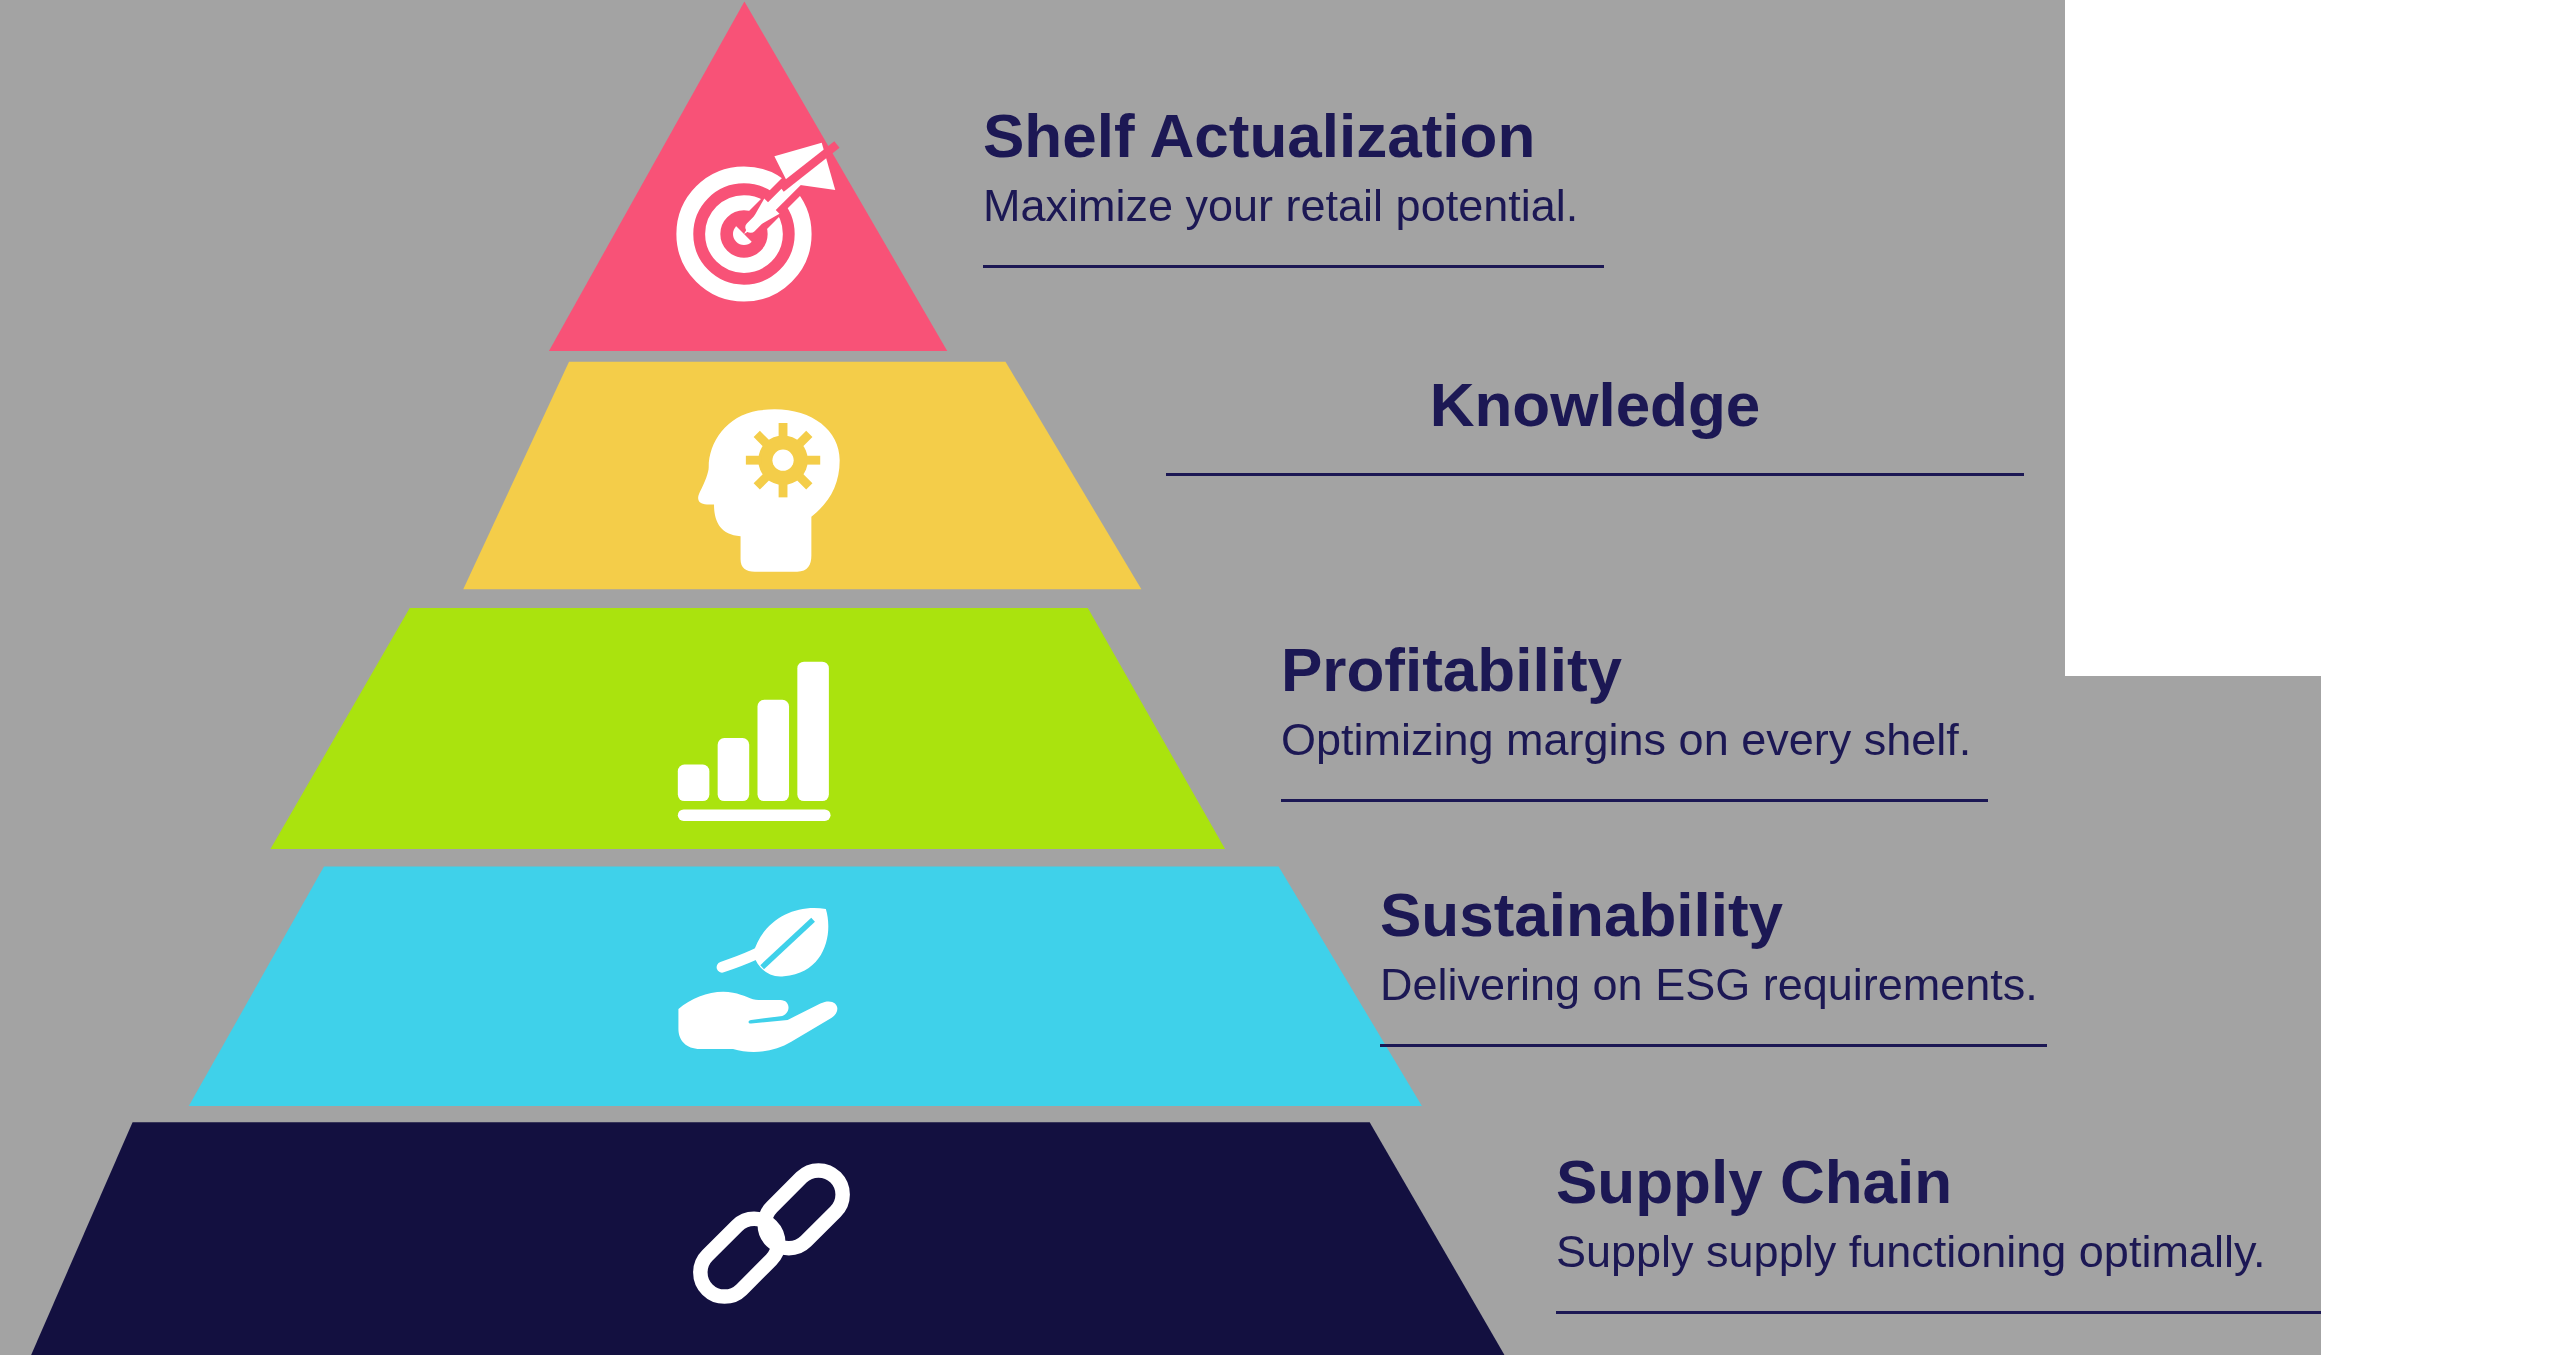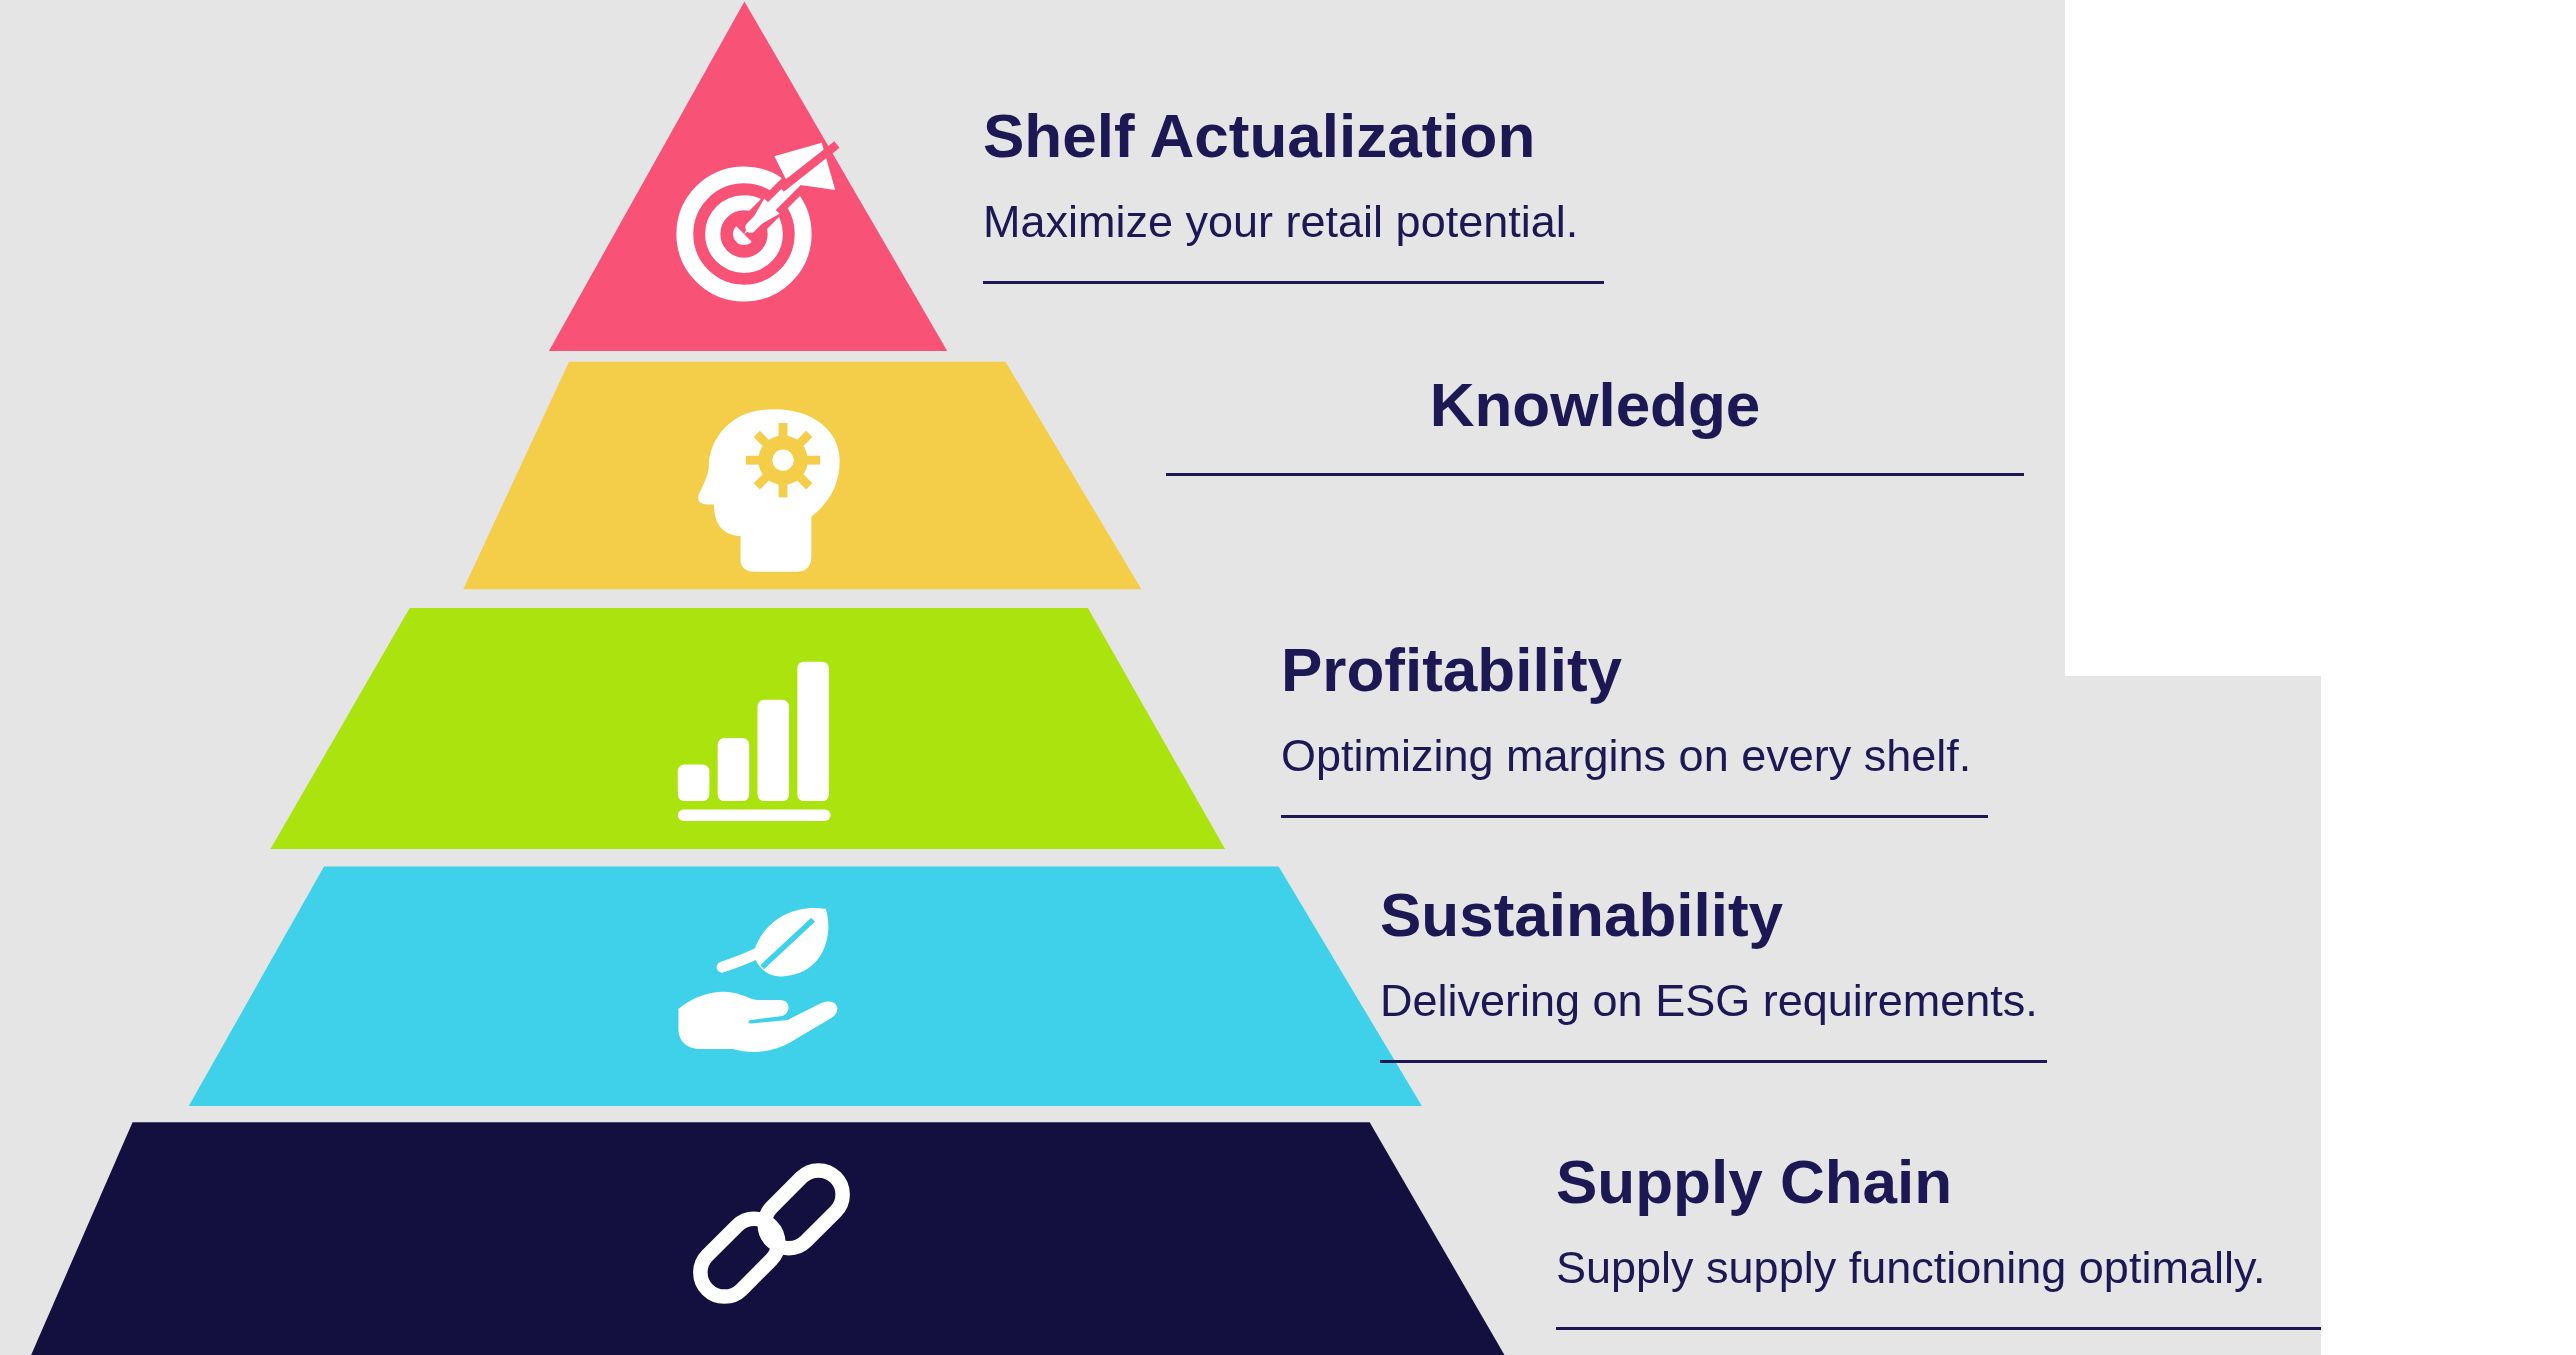--- a/index.html
+++ b/index.html
@@ -13,29 +13,29 @@
   .pyramid-svg{position:absolute;left:0;top:0;width:2576px;height:1356px;z-index:1;}
   .icon{position:absolute;z-index:5;}
   .icon svg{display:block;width:100%;height:100%;}
   .block{position:absolute;z-index:10;}
   .title{
     font-size:62px;font-weight:700;line-height:1;
     letter-spacing:0px;white-space:nowrap;
   }
   .subtitle{
     font-size:45px;font-weight:400;line-height:1;
-    margin-top:32px;white-space:nowrap;
+    margin-top:16px;white-space:nowrap;
   }
   .underline{height:3.3px;margin-top:37px;}
   .cutout{position:absolute;z-index:50;}
 </style>
 </head>
 <body>
 
-<div class="canvas" style="background: #e5e5e5;">
+<div class="canvas" style="background: #a3a3a3;">
 
   <svg class="pyramid-svg" viewBox="0 0 3848 2025">
     <polygon points="1112,2 1415,524 820,524" style="--c: #f85277; fill: rgb(248, 82, 119);"></polygon>
     <polygon points="850,540 1502,540 1705,880 692,880" style="--c: #f4cd49; fill: rgb(244, 205, 73);"></polygon>
     <polygon points="612,908 1625,908 1830,1268 404,1268" style="--c: #aae30e; fill: rgb(170, 227, 14);"></polygon>
     <polygon points="484,1294 1910,1294 2124,1652 282,1652" style="--c: #3fd1ea; fill: rgb(63, 209, 234);"></polygon>
     <polygon points="198,1676 2046,1676 2248,2025 46,2025" style="--c: #131040; fill: rgb(19, 16, 64);"></polygon>
   </svg>
 
   <div class="icon" style="left: 673px; top: 136px; width: 169px; height: 169px; --c: #f85277;">

